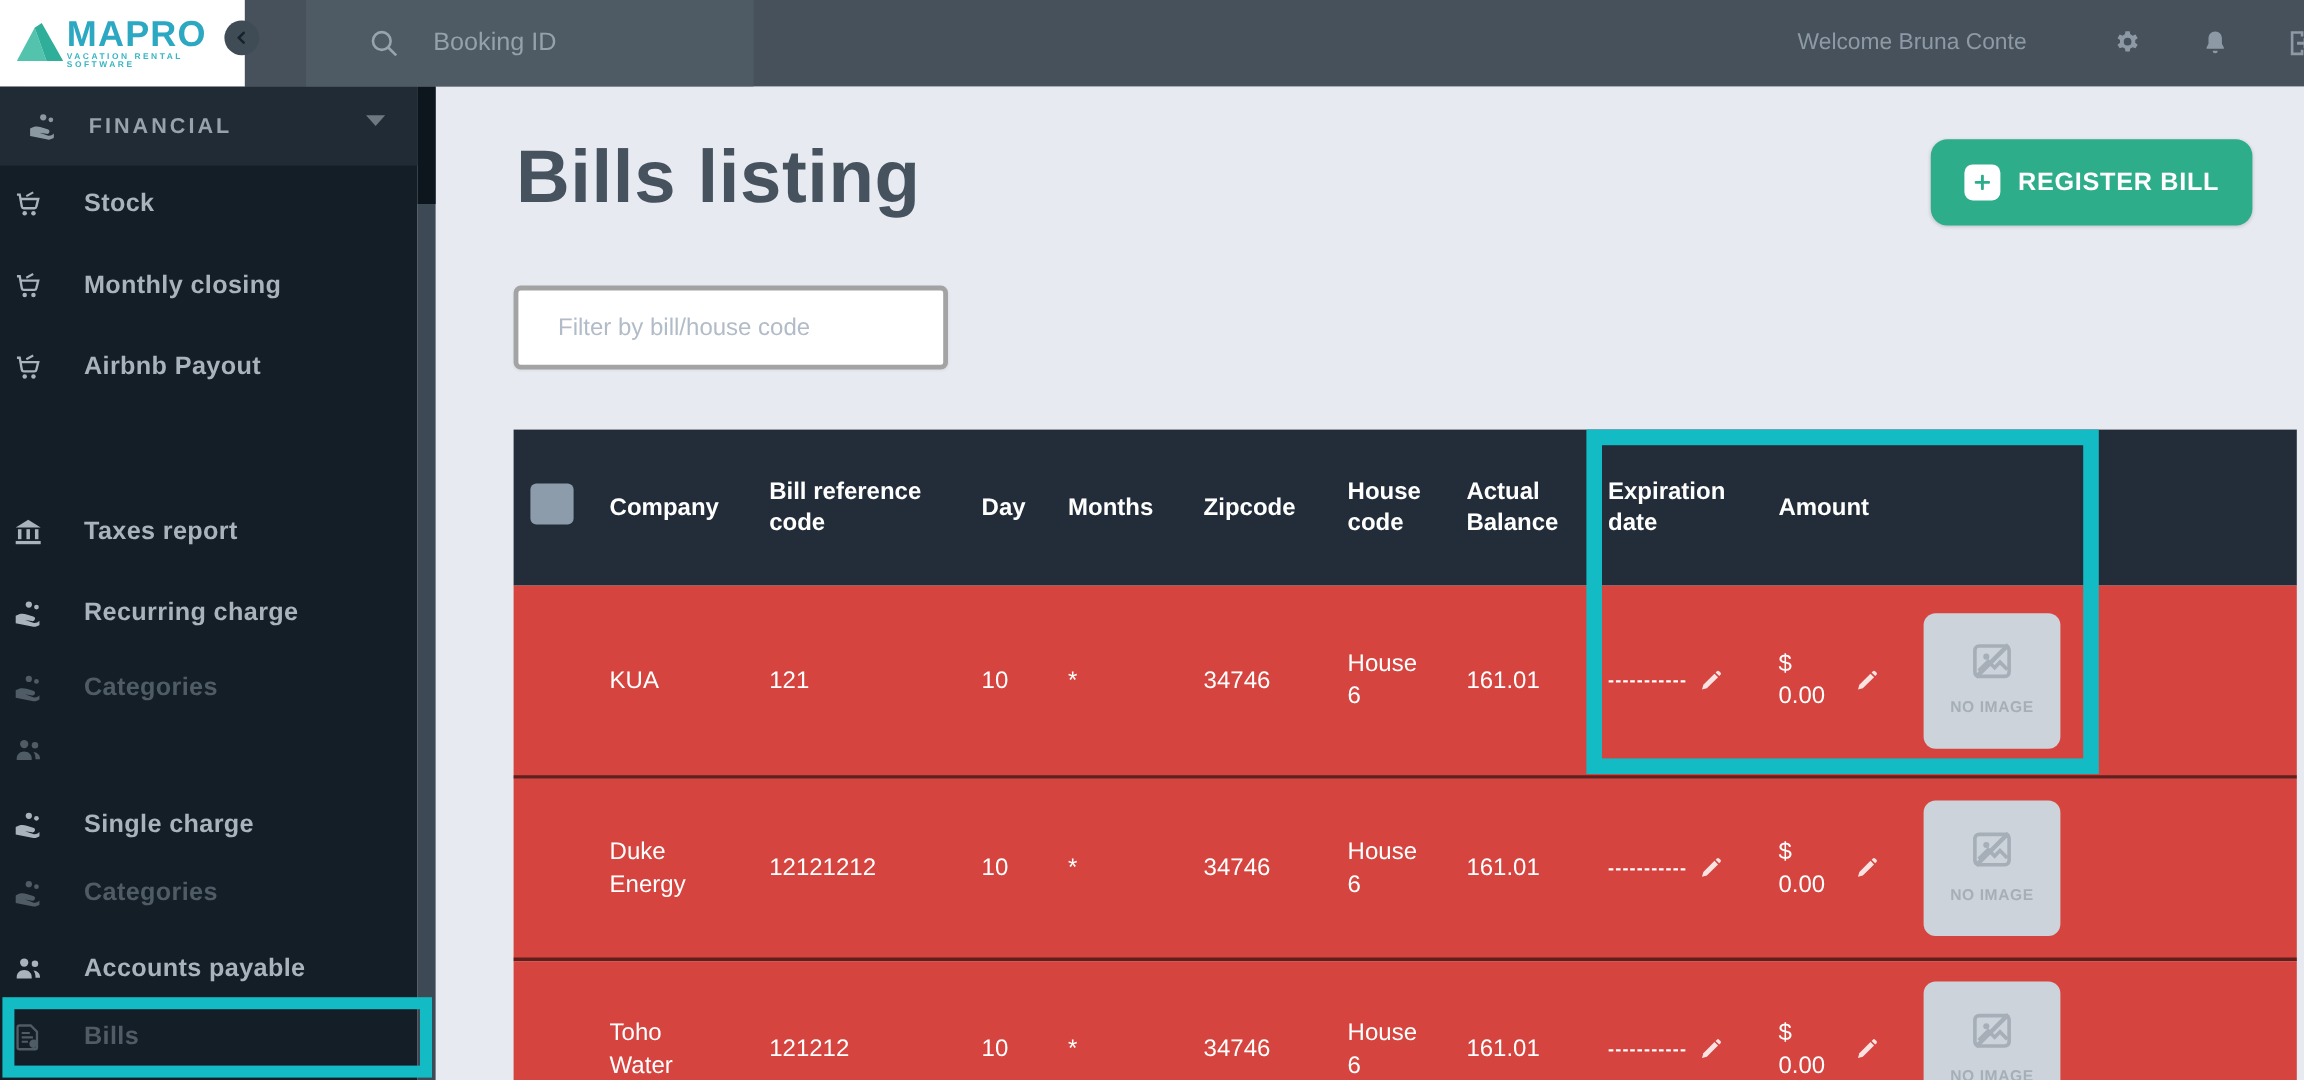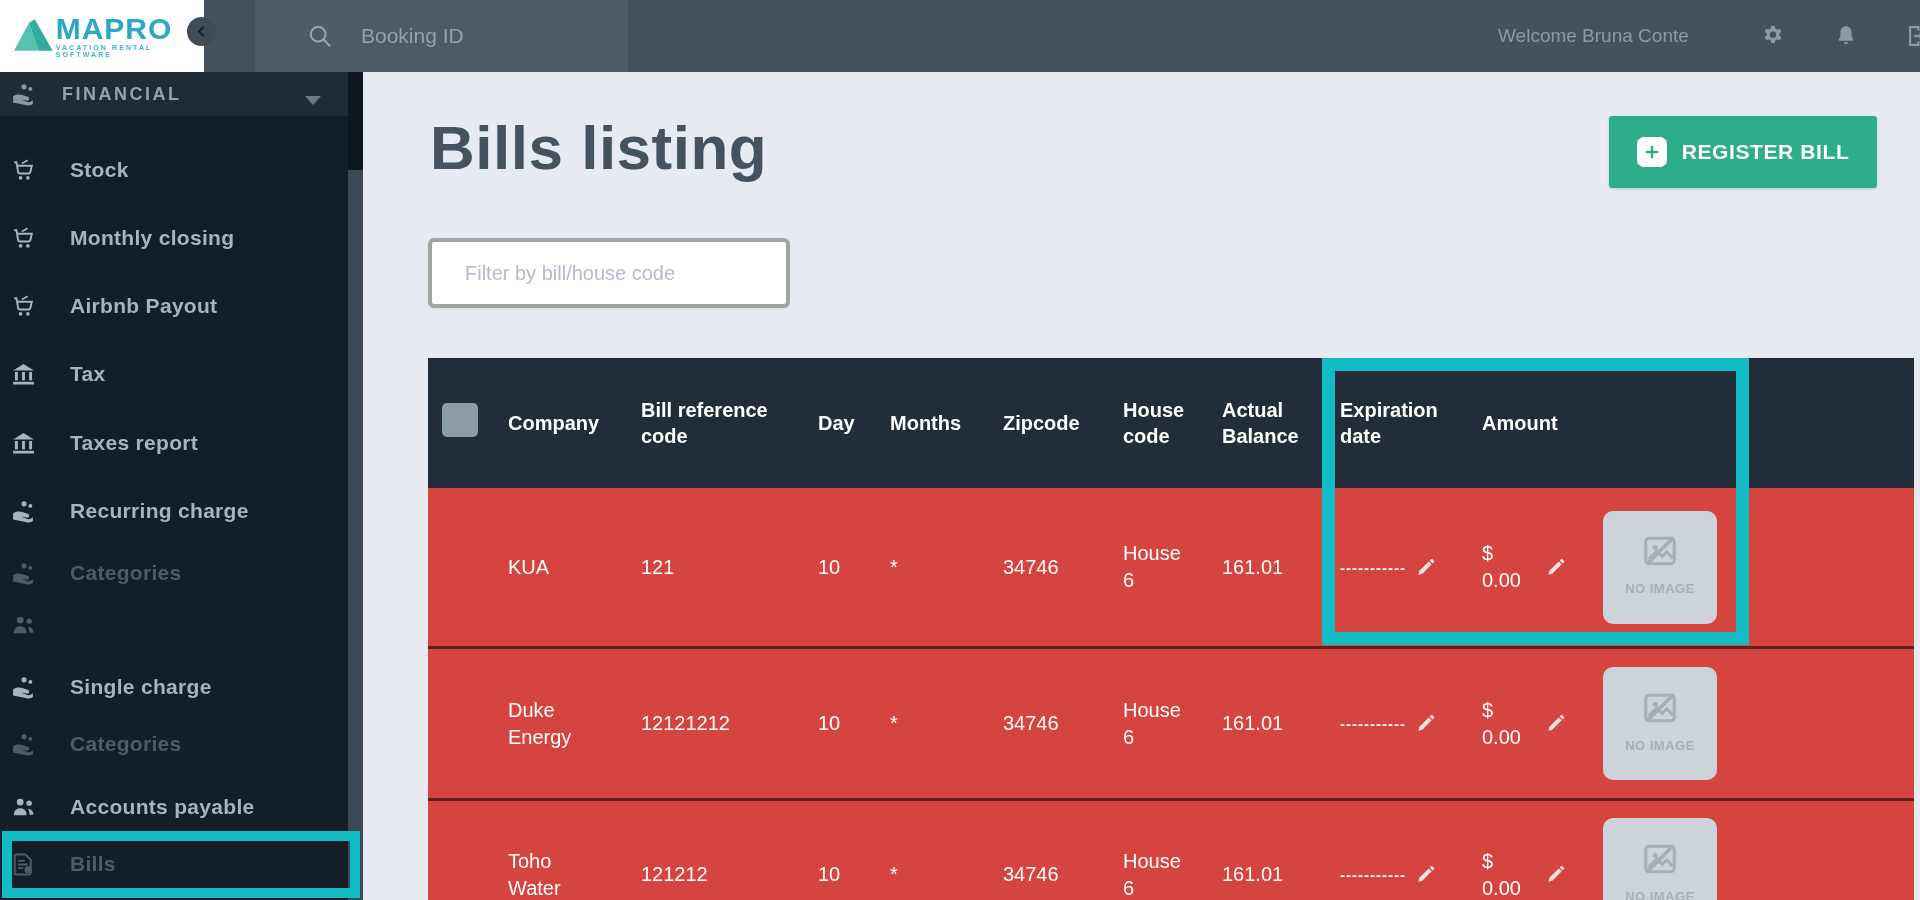--- a/index.html
+++ b/index.html
@@ -23,35 +23,35 @@
   .logo-tri { margin-left:14px; width:42px; height:36px; }
   .logo-textwrap { margin-left:2px; display:flex; flex-direction:column; }
   .logo-brand { font-size:30px; font-weight:800; letter-spacing:1px; color:#2da8c2; line-height:28px; }
   .logo-tag { font-size:7px; font-weight:700; letter-spacing:2.1px; color:#38b6c4; margin-top:1px; }
   .collapse-btn { position:absolute; left:187px; top:17px; width:29px; height:29px; border-radius:50%; background:#3f4b55; z-index:7;
                   display:flex; align-items:center; justify-content:center; color:#18222b; cursor:pointer; }
   .collapse-btn svg { width:15px; height:15px; }
 
   
   .sidebar { position:absolute; left:0; top:72px; width:348px; height:828px; background:#141e27; z-index:4; }
-  .fin-header { position:absolute; left:0; top:0; width:348px; height:44px; background:#202b35; display:flex; align-items:center; cursor:pointer; }
+  .fin-header { position:absolute; left:0; top:0; width:348px; height:66px; background:#202b35; display:flex; align-items:center; cursor:pointer;padding-left:12px; }
   .fin-icon { margin-left:10px; width:27px; height:25px; color:#8b97a1; }
   .fin-label { margin-left:25px; font-size:18px; font-weight:700; letter-spacing:2.5px; color:#97a2ab; }
   .fin-caret { position:absolute; left:305px; top:24px; width:0; height:0; border-left:8px solid transparent; border-right:8px solid transparent; border-top:9px solid #6d7881; }
   .side-item { position:absolute; left:0; width:348px; height:66px; display:flex; align-items:center; cursor:pointer; }
   .side-item .s-icon { margin-left:10px; width:27px; height:25px; flex:0 0 auto; }
   .side-item .s-label { margin-left:33px; font-size:21px; font-weight:600; letter-spacing:0.3px; line-height:22px; white-space:pre-line; max-width:220px; }
   .bright { color:#a9b3bc; }
   .muted  { color:#4f5b65; }
   .scroll-track { position:absolute; left:348px; top:72px; width:15px; height:828px; background:#3d4954; z-index:4; }
   .scroll-thumb { position:absolute; left:0; top:0; width:15px; height:98px; background:#0d151d; cursor:pointer; }
 
   
   .page-title { position:absolute; left:430px; top:112px; font-size:62px; font-weight:700; color:#46535f; letter-spacing:0.5px; }
-  .register-btn { position:absolute; left:1609px; top:116px; width:268px; height:72px; background:#2dad89; border-radius:3px;
+  .register-btn { position:absolute; left:1609px; top:116px; width:268px; height:72px; background:#2dad89; border-radius:14px;
                   display:flex; align-items:center; justify-content:center; gap:15px; cursor:pointer;
                   color:#ffffff; font-weight:700; font-size:21px; letter-spacing:0.6px; box-shadow:0 1px 3px rgba(0,0,0,0.15); }
   .plus-box { width:30px; height:30px; background:#ffffff; border-radius:7px; color:#2dad89; display:flex; align-items:center; justify-content:center; }
   .plus-box svg { width:18px; height:18px; }
   .filter-input { position:absolute; left:428px; top:238px; width:362px; height:70px; background:#ffffff; border:4px solid #a3a3a3; border-radius:6px;
                   padding-left:33px; font-size:20px; color:#4a5560; font-family:"Liberation Sans",sans-serif; outline:none; box-shadow:0 1px 2px rgba(0,0,0,0.05); }
   .filter-input::placeholder { color:#b2bcc8; }
 
   
   .bills-table { position:absolute; left:428px; top:358px; width:1486px; }
@@ -201,26 +201,20 @@
         <use href="#i-cart"></use>
       </svg>
     <span class="s-label">Monthly closing</span>
   </div>
   <div class="side-item bright" style="top:201px">
     <svg class="s-icon" viewBox="0 0 24 24">
         <use href="#i-cart"></use>
       </svg>
     <span class="s-label">Airbnb Payout</span>
   </div>
-  <div class="side-item bright" style="top:269px">
-    <svg class="s-icon" viewBox="0 0 24 24">
-        <use href="#i-bank"></use>
-      </svg>
-    <span class="s-label">Tax</span>
-  </div>
   <div class="side-item bright" style="top:406px">
     <svg class="s-icon" viewBox="0 0 24 24">
         <use href="#i-handcoin"></use>
       </svg>
     <span class="s-label">Recurring charge</span>
   </div>
   <div class="side-item bright" style="top:338px">
     <svg class="s-icon" viewBox="0 0 24 24">
         <use href="#i-bank"></use>
       </svg>

